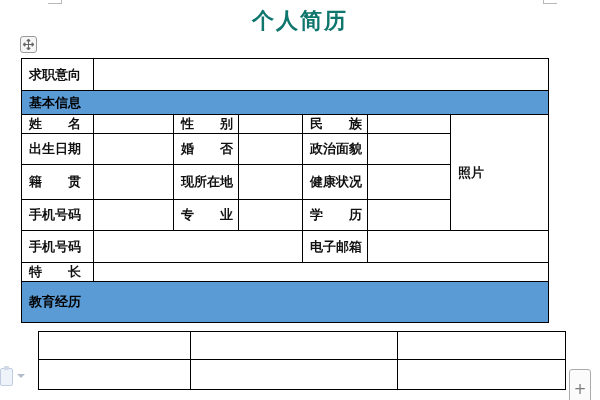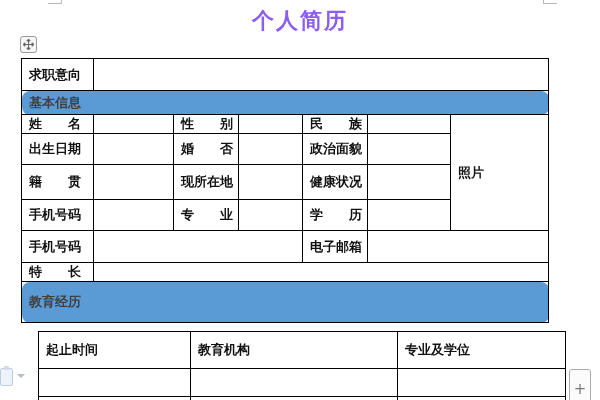--- a/index.html
+++ b/index.html
@@ -15,21 +15,21 @@
   }
   .doc-title {
     position: absolute;
     top: 6px;
     left: 0;
     width: 600px;
     text-align: center;
     font-size: 22px;
     font-weight: bold;
     letter-spacing: 2px;
-    color: #8b5cf6;
+    color: #0f766e;
   }
   
   .crop-mark { position: absolute; }
   .crop-mark-left {
     top: 0; left: 48; left: 48px; width: 14px; height: 4px;
     border-bottom: 1px solid #b8b8b8;
     border-right: 1px solid #b8b8b8;
   }
   .crop-mark-right {
     top: 0; left: 543px; width: 14px; height: 4px;
@@ -59,22 +59,21 @@
     font-weight: 600;
     vertical-align: middle;
     padding: 0 0 0 7px;
     overflow: hidden;
     white-space: nowrap;
   }
   #tableA { top: 58px; left: 21px; width: 527px; }
   #tableB { top: 331px; left: 38px; width: 527px; }
   td.section-header {
     background: #5B9BD5;
-    color: #404040;
-    border-radius: 8px;
+    color: #000000;
   }
   td.value-cell { padding-left: 4px; }
   td.photo-cell { padding-left: 13px; }
   
   .paste-btn {
     position: absolute;
     left: -4px; top: 366px;
     width: 30px; height: 28px;
     opacity: 0.75;
   }
@@ -208,25 +207,20 @@
   </tbody>
     </table>
 
   <table class="resume" id="tableB">
     <colgroup>
       <col style="width:152px">
         <col style="width:207px">
         <col style="width:168px">
     </colgroup>
     <tbody>
-        <tr style="height:37px">
-      <td>起止时间</td>
-      <td>教育机构</td>
-      <td>专业及学位</td>
-    </tr>
     <tr style="height:28px">
       <td class="value-cell"></td>
       <td class="value-cell"></td>
       <td class="value-cell"></td>
     </tr>
     <tr style="height:30px">
       <td class="value-cell"></td>
       <td class="value-cell"></td>
       <td class="value-cell"></td>
     </tr>

